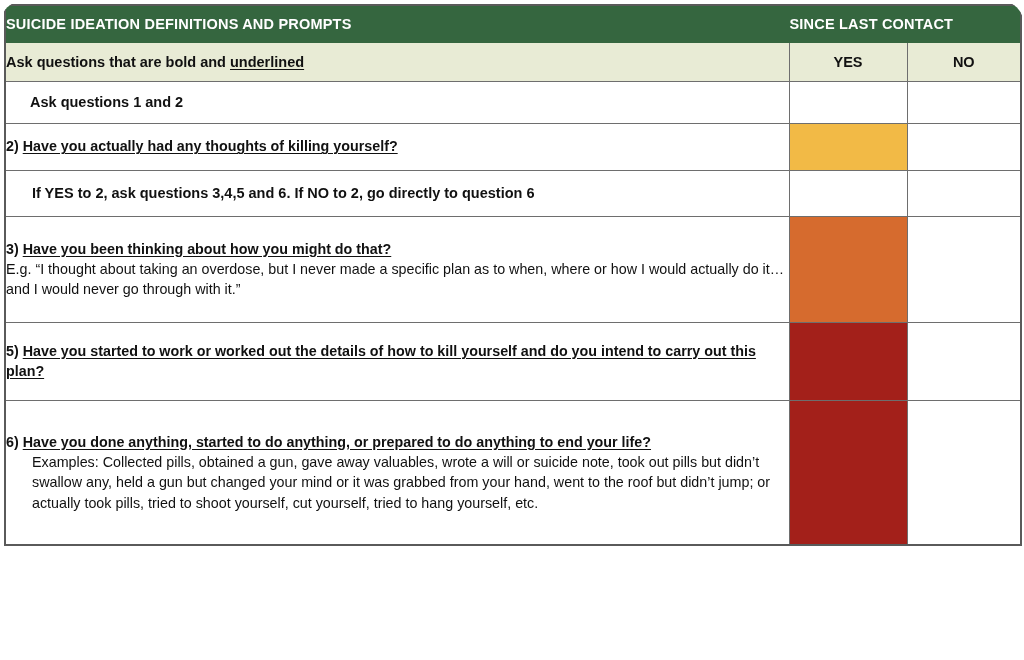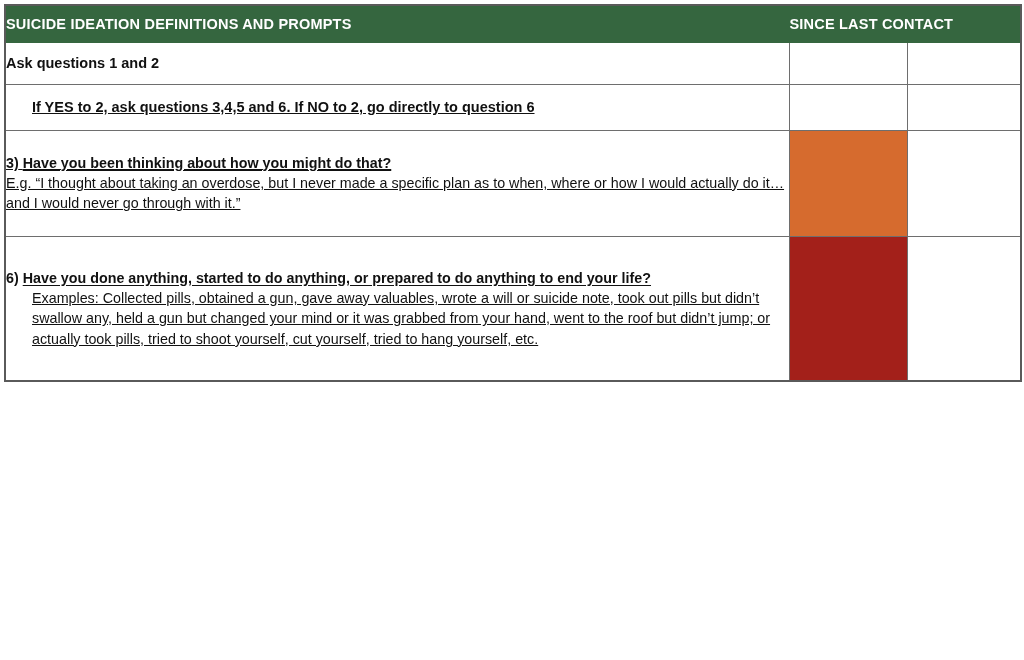--- a/index.html
+++ b/index.html
@@ -8,20 +8,21 @@
     padding: 0;
     background: #ffffff;
     font-family: "Liberation Sans", sans-serif;
   }
   #page {
     width: 1024px;
     height: 660px;
     position: relative;
     background: #ffffff;
     overflow: hidden;
+    border-radius: 25px;
   }
   table.cssrs {
     width: 1016px;
     margin: 4px;
     border-collapse: collapse;
     table-layout: fixed;
     border: 2px solid #5a5a5a;
   }
   table.cssrs td {
     border: 1px solid #6e6e6e;
@@ -89,22 +90,22 @@
   }
   .q-note {
     display: block;
     font-weight: normal;
     text-decoration: none;
   }
   .section-note {
     font-weight: bold;
     font-size: 14.5px;
   }
-  .indent-1 { padding-left: 0; }
-  .indent-2 { padding-left: 26px; text-decoration: underline; }
+  .indent-1 { padding-left: 24px; }
+  .indent-2 { padding-left: 26px; }
   .u-only { text-decoration: underline; text-underline-offset: 2px; }
 
   .row-h-ask      td { height: 42px; }
   .row-h-q1       td { height: 47px; }
   .row-h-q2       td { height: 47px; }
   .row-h-branch   td { height: 46px; }
   .row-h-q3       td { height: 106px; }
   .row-h-q4       td { height: 78px; }
   .row-h-q5       td { height: 78px; }
   .row-h-q6       td { height: 145px; }
@@ -125,30 +126,51 @@
 
       <tr class="hdr-green">
         <td class="hdr-title">
           <span>SUICIDE IDEATION DEFINITIONS AND PROMPTS</span>
         </td>
         <td class="hdr-since" colspan="2">
           <span>SINCE LAST CONTACT</span>
         </td>
       </tr>
 
+      <tr class="hdr-cream">
+        <td class="sub-instruction">
+          <span>Ask questions that are bold and </span><span class="u-only">underlined</span>
+        </td>
+        <td class="sub-yn">
+          <span>YES</span>
+        </td>
+        <td class="sub-yn">
+          <span>NO</span>
+        </td>
+      </tr>
 
       <tr class="row-h-ask">
         <td class="prompt">
           <span class="section-note indent-1">Ask questions 1 and 2</span>
         </td>
         <td class="answer"></td>
         <td class="answer"></td>
       </tr>
 
 
+      <tr class="row-h-q2">
+        <td class="prompt">
+          <span class="q-line">
+            <span class="q-num">2)</span>
+            <span class="q-text">Have you actually had any thoughts of killing yourself?</span>
+          </span>
+        </td>
+        <td class="answer yellow"></td>
+        <td class="answer"></td>
+      </tr>
 
       <tr class="row-h-branch">
         <td class="prompt">
           <span class="section-note indent-2">If YES to 2, ask questions 3,4,5 and 6. If NO to 2, go directly to question 6</span>
         </td>
         <td class="answer"></td>
         <td class="answer"></td>
       </tr>
 
       <tr class="row-h-q3">
@@ -157,20 +179,30 @@
             <span class="q-num">3)</span>
             <span class="q-text">Have you been thinking about how you might do that?</span>
           </span>
           <span class="q-note">E.g. “I thought about taking an overdose, but I never made a specific plan as to when, where or how I would actually do it…and I would never go through with it.”</span>
         </td>
         <td class="answer orange"></td>
         <td class="answer"></td>
       </tr>
 
 
+      <tr class="row-h-q5">
+        <td class="prompt indent-2">
+          <span class="q-line">
+            <span class="q-num">5)</span>
+            <span class="q-text">Have you started to work or worked out the details of how to kill yourself and do you intend to carry out this plan?</span>
+          </span>
+        </td>
+        <td class="answer darkred"></td>
+        <td class="answer"></td>
+      </tr>
 
       <tr class="row-h-q6">
         <td class="prompt">
           <span class="q-line">
             <span class="q-num">6)</span>
             <span class="q-text">Have you done anything, started to do anything, or prepared to do anything to end your life?</span>
           </span>
           <span class="q-note indent-2">Examples: Collected pills, obtained a gun, gave away valuables, wrote a will or suicide note, took out pills but didn’t swallow any, held a gun but changed your mind or it was grabbed from your hand, went to the roof but didn’t jump; or actually took pills, tried to shoot yourself, cut yourself, tried to hang yourself, etc.</span>
         </td>
         <td class="answer darkred"></td>

